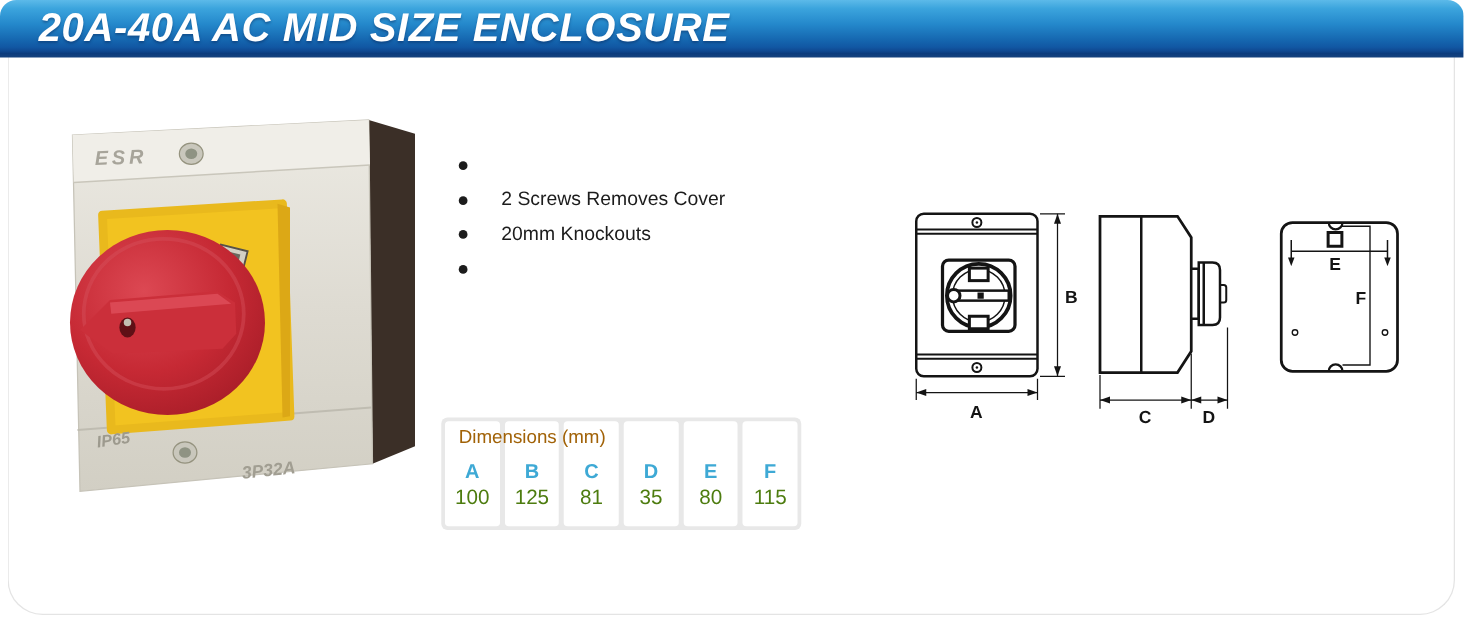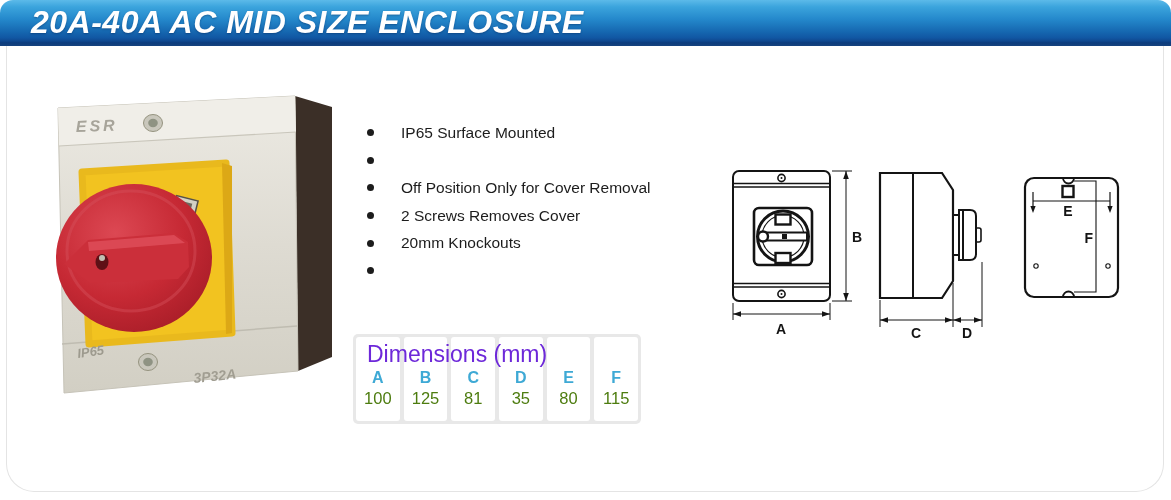--- a/index.html
+++ b/index.html
@@ -23,21 +23,21 @@
   .features { position:absolute; left:355px; top:119px; width:330px; z-index:2; list-style:none; }
   .features li { display:flex; align-items:center; height:27.6px; font-size:15.5px; color:#1c1c1c; }
   .features .dot { width:7px; height:7px; border-radius:50%; background:#1c1c1c; margin-left:12px; margin-right:27px; flex:none; }
 
   
   .dims { position:absolute; left:353px; top:334px; width:288px; height:90px; z-index:2;
           background:#e8e8e8; border-radius:5px; padding:3px; display:flex; gap:4px; }
   .dims-col { flex:1; background:#fff; border-radius:3px; text-align:center; padding-top:33px; }
   .dims-letter { color:#3EA9D5; font-weight:bold; font-size:16px; line-height:1; }
   .dims-value { color:#4d7c0f; font-size:16.5px; margin-top:4px; line-height:1; }
-  .dims-title { position:absolute; left:14px; top:7px; font-size:23px; color:#6d28d9; white-space:nowrap; z-index:2; }
+  .dims-title { position:absolute; left:14px; top:7px; font-size:15px; color:#a16207; white-space:nowrap; z-index:2; }
 
   svg { position:absolute; z-index:2; }
   .dwg-label { font:bold 14px "Liberation Sans", sans-serif; fill:#141414; }
 </style>
 </head>
 <body>
 
 <div class="screen">
 
   <div class="card"></div>
@@ -87,28 +87,20 @@
       <ellipse cx="54" cy="172" rx="6.5" ry="8" fill="#5F1016"></ellipse>
       <circle cx="54" cy="168" r="3" fill="#C2BFB2"></circle>
     </g>
     <text x="30" y="268" transform="rotate(-8 30 268)" font-size="13" font-weight="bold" font-style="italic" fill="#9D9A8E">IP65</text>
     <text x="146" y="293" transform="rotate(-6 146 293)" font-size="14" font-weight="bold" font-style="italic" fill="#A19E92">3P32A</text>
   </svg>
 
   <ul class="features">
     <li>
         <span class="dot"></span>
-        <span>IP65 Surface Mounted</span>
-      </li>
-    <li>
-        <span class="dot"></span>
-      </li>
-    <li>
-        <span class="dot"></span>
-        <span>Off Position Only for Cover Removal</span>
       </li>
     <li>
         <span class="dot"></span>
         <span>2 Screws Removes Cover</span>
       </li>
     <li>
         <span class="dot"></span>
         <span>20mm Knockouts</span>
       </li>
     <li>

